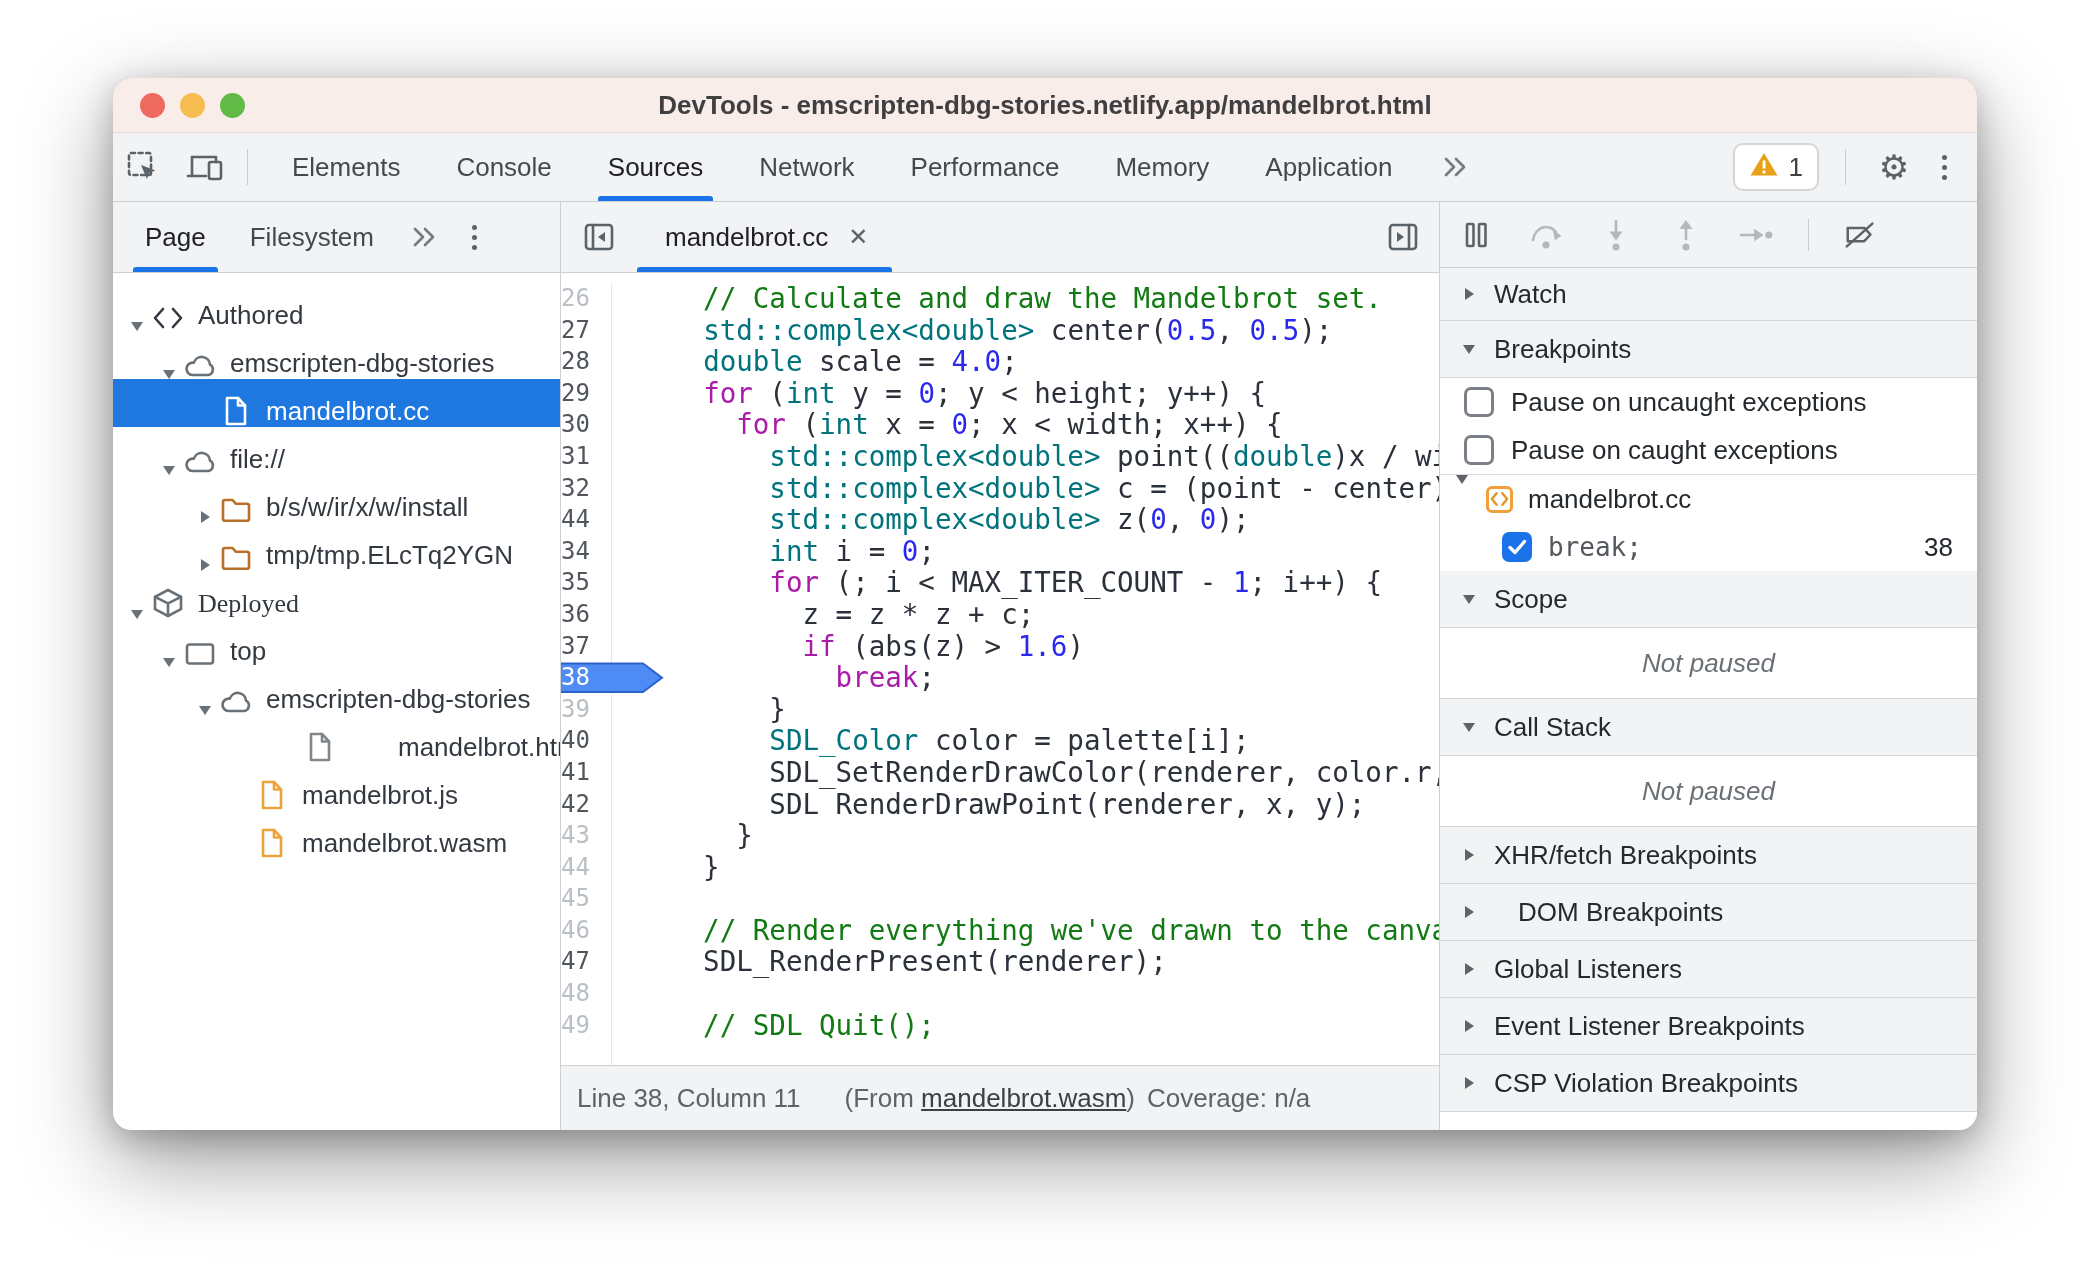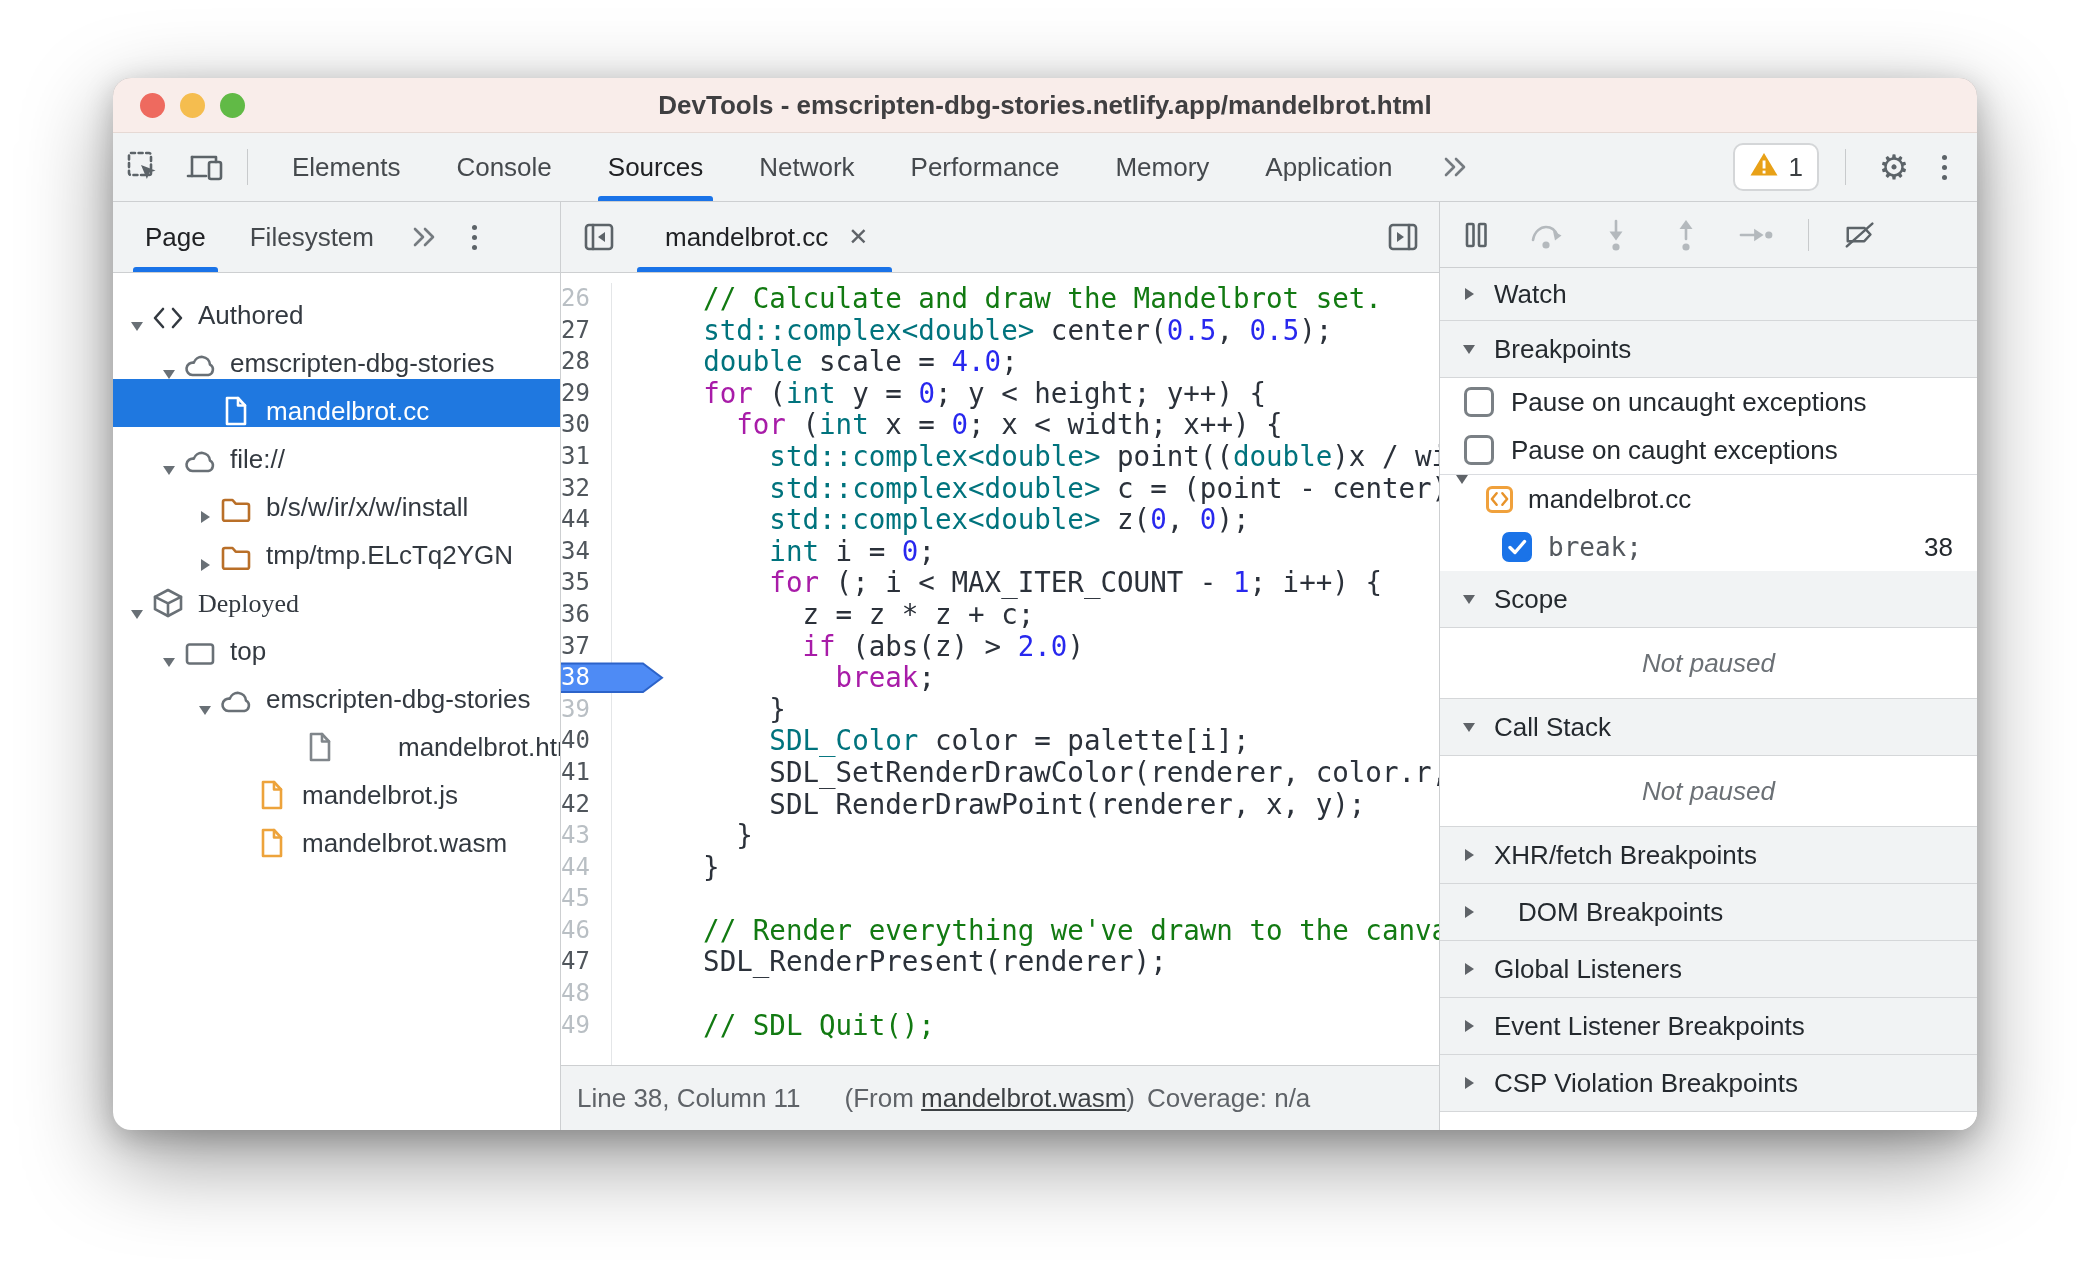--- a/index.html
+++ b/index.html
@@ -337,21 +337,21 @@
             <div class="code-line"><div class="gut"><span class="num">27</span></div><div class="src"><span class="tok-p">  </span><span class="tok-t">std::complex&lt;double&gt;</span><span class="tok-p"> center(</span><span class="tok-n">0.5</span><span class="tok-p">, </span><span class="tok-n">0.5</span><span class="tok-p">);</span></div></div>
             <div class="code-line"><div class="gut"><span class="num">28</span></div><div class="src"><span class="tok-p">  </span><span class="tok-t">double</span><span class="tok-p"> scale = </span><span class="tok-n">4.0</span><span class="tok-p">;</span></div></div>
             <div class="code-line"><div class="gut"><span class="num">29</span></div><div class="src"><span class="tok-p">  </span><span class="tok-k">for</span><span class="tok-p"> (</span><span class="tok-t">int</span><span class="tok-p"> y = </span><span class="tok-n">0</span><span class="tok-p">; y &lt; height; y++) {</span></div></div>
             <div class="code-line"><div class="gut"><span class="num">30</span></div><div class="src"><span class="tok-p">    </span><span class="tok-k">for</span><span class="tok-p"> (</span><span class="tok-t">int</span><span class="tok-p"> x = </span><span class="tok-n">0</span><span class="tok-p">; x &lt; width; x++) {</span></div></div>
             <div class="code-line"><div class="gut"><span class="num">31</span></div><div class="src"><span class="tok-p">      </span><span class="tok-t">std::complex&lt;double&gt;</span><span class="tok-p"> point((</span><span class="tok-t">double</span><span class="tok-p">)x / width * scale -</span></div></div>
             <div class="code-line"><div class="gut"><span class="num">32</span></div><div class="src"><span class="tok-p">      </span><span class="tok-t">std::complex&lt;double&gt;</span><span class="tok-p"> c = (point - center) * scale;</span></div></div>
             <div class="code-line"><div class="gut"><span class="num">44</span></div><div class="src"><span class="tok-p">      </span><span class="tok-t">std::complex&lt;double&gt;</span><span class="tok-p"> z(</span><span class="tok-n">0</span><span class="tok-p">, </span><span class="tok-n">0</span><span class="tok-p">);</span></div></div>
             <div class="code-line"><div class="gut"><span class="num">34</span></div><div class="src"><span class="tok-p">      </span><span class="tok-t">int</span><span class="tok-p"> i = </span><span class="tok-n">0</span><span class="tok-p">;</span></div></div>
             <div class="code-line"><div class="gut"><span class="num">35</span></div><div class="src"><span class="tok-p">      </span><span class="tok-k">for</span><span class="tok-p"> (; i &lt; MAX_ITER_COUNT - </span><span class="tok-n">1</span><span class="tok-p">; i++) {</span></div></div>
             <div class="code-line"><div class="gut"><span class="num">36</span></div><div class="src"><span class="tok-p">        z = z * z + c;</span></div></div>
-            <div class="code-line"><div class="gut"><span class="num">37</span></div><div class="src"><span class="tok-p">        </span><span class="tok-k">if</span><span class="tok-p"> (abs(z) &gt; </span><span class="tok-n">2.0</span><span class="tok-p">)</span></div></div>
+            <div class="code-line"><div class="gut"><span class="num">37</span></div><div class="src"><span class="tok-p">        </span><span class="tok-k">if</span><span class="tok-p"> (abs(z) &gt; </span><span class="tok-n">1.6</span><span class="tok-p">)</span></div></div>
             <div class="code-line"><div class="gut bp"><span class="bp-badge"><svg width="113" height="31.6" viewBox="0 0 113 31.6">
                     <polygon points="1,1.5 92,1.5 111,15.8 92,30.1 1,30.1" fill="#4e8bf5" stroke="#2c63c9" stroke-width="2"></polygon>
                   </svg></span><span class="num">38</span></div><div class="src"><span class="tok-p">          </span><span class="tok-k">break</span><span class="tok-p">;</span></div></div>
             <div class="code-line"><div class="gut dim"><span class="num">39</span></div><div class="src"><span class="tok-p">      }</span></div></div>
             <div class="code-line"><div class="gut"><span class="num">40</span></div><div class="src"><span class="tok-p">      </span><span class="tok-t">SDL_Color</span><span class="tok-p"> color = palette[i];</span></div></div>
             <div class="code-line"><div class="gut"><span class="num">41</span></div><div class="src"><span class="tok-p">      SDL_SetRenderDrawColor(renderer, color.r, color.g,</span></div></div>
             <div class="code-line"><div class="gut"><span class="num">42</span></div><div class="src"><span class="tok-p">      SDL_RenderDrawPoint(renderer, x, y);</span></div></div>
             <div class="code-line"><div class="gut dim"><span class="num">43</span></div><div class="src"><span class="tok-p">    }</span></div></div>
             <div class="code-line"><div class="gut dim"><span class="num">44</span></div><div class="src"><span class="tok-p">  }</span></div></div>
             <div class="code-line"><div class="gut dim"><span class="num">45</span></div><div class="src"></div></div>

